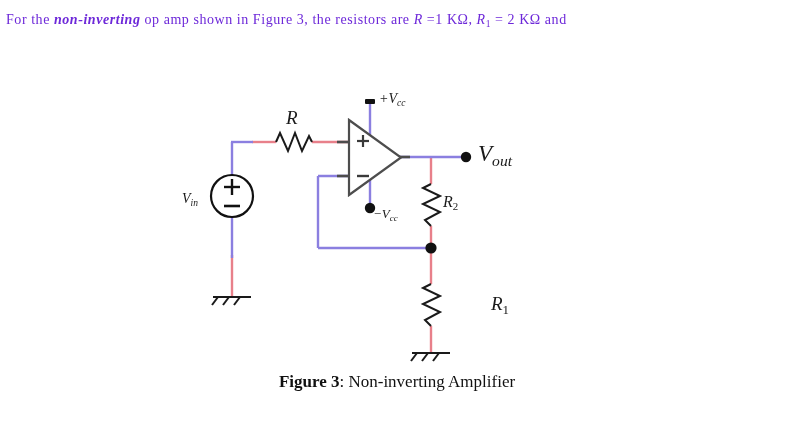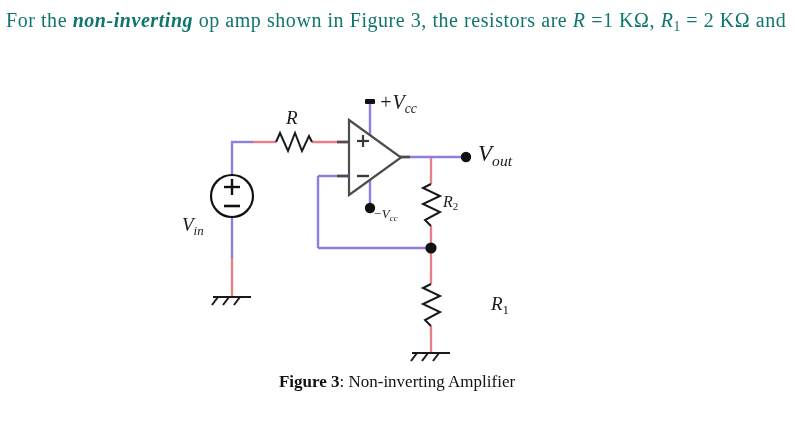--- a/index.html
+++ b/index.html
@@ -15,23 +15,23 @@
     color: #000000;
     overflow: hidden;
   }
 
   
   #problem-statement {
     position: absolute;
     left: 6px;
     top: 6px;
     width: 782px;
-    font-size: 20px;
+    font-size: 14px;
     line-height: 28px;
-    color: #0f766e;
+    color: #6d28d9;
   }
   .ln { display: block; white-space: nowrap; }
   .bi { font-weight: bold; font-style: italic; }
   .var { font-style: italic; }
   .sub {
     font-size: 0.68em;
     vertical-align: -0.32em;
     font-style: italic;
   }
   .subup {
@@ -60,23 +60,23 @@
     font-family: "Liberation Serif", "DejaVu Serif", serif;
     font-style: italic;
     color: #1a1a1a;
     white-space: nowrap;
     line-height: 1;
   }
 
   #label-R      { left: 286px; top: 28px; font-size: 19px; }
   #label-R2     { left: 443px; top: 114px; font-size: 16px; }
   #label-R1     { left: 443px; top: 214px; font-size: 19px; margin-left: 48px; }
-  #label-vin    { left: 182px; top: 135px; font-size: 19px; }
+  #label-vin    { left: 182px; top: 112px; font-size: 14px; }
   #label-vout   { left: 478px; top: 62px; font-size: 23px; }
-  #label-pvcc   { left: 379px; top: 12px; font-size: 20px; font-family: Liberation Serif, serif; }
+  #label-pvcc   { left: 379px; top: 12px; font-size: 14px; font-family: Liberation Serif, serif; }
   #label-nvcc   { left: 373px; top: 127px; font-size: 13px; }
 
   
   #figure-caption {
     position: absolute;
     left: 0;
     top: 372px;
     width: 794px;
     text-align: center;
     font-size: 17px;

